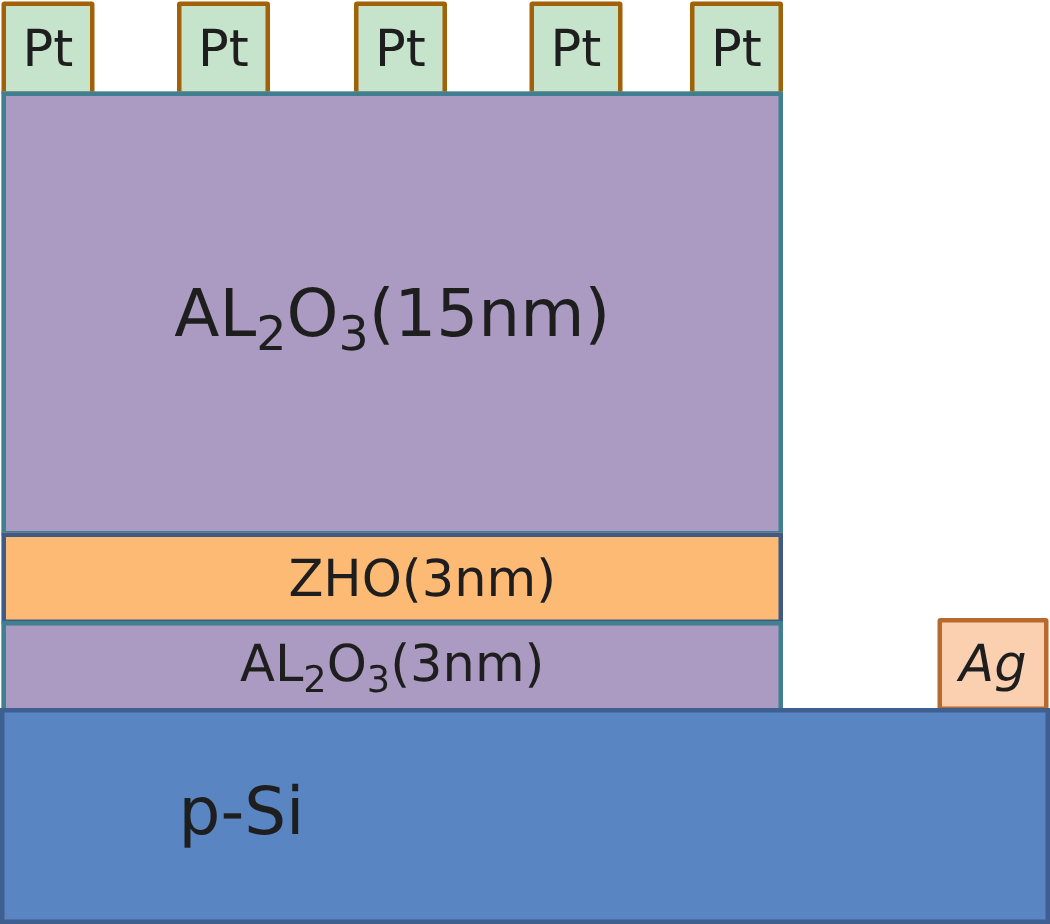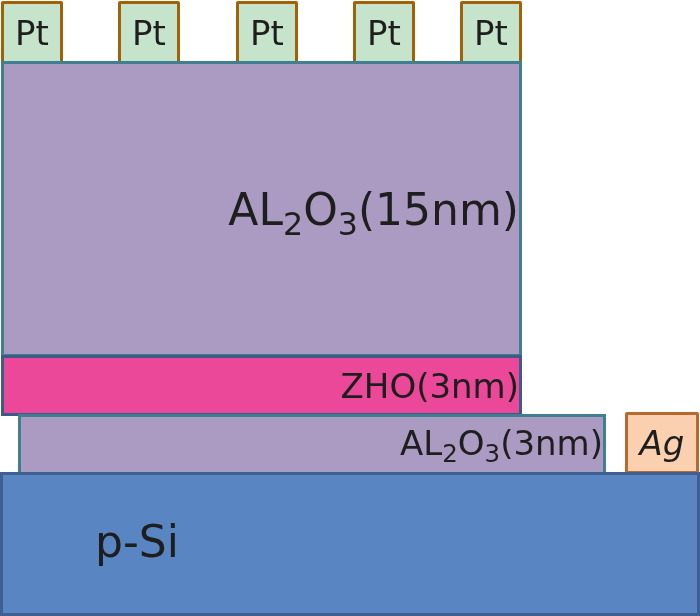--- a/index.html
+++ b/index.html
@@ -2,23 +2,23 @@
 <html><head>
   <meta charset="utf-8">
   <style>
     html, body { margin: 0; padding: 0; background: #ffffff; }
     body { width: 700px; height: 616px; position: relative; overflow: hidden;
            font-family: "DejaVu Sans", "Liberation Sans", sans-serif; color: #1e1e1e; }
     .abs { position: absolute; box-sizing: border-box; }
     .pad-pt { background: #c6e3cb; border: 3px solid #a16207; border-radius: 2px;
               display: flex; align-items: center; justify-content: center;
               font-size: 34px; }
-    .layer { display: flex; align-items: center; justify-content: flex-end; }
+    .layer { display: flex; align-items: center; justify-content: center; }
     .al-top { background: #ab9ac1; border: 3px solid #3f7f8f; font-size: 44px; }
-    .zho { background: #ec4899; border: 3px solid #3e5a87; font-size: 34px; padding-left: 40px; }
+    .zho { background: #fdba74; border: 3px solid #3e5a87; font-size: 34px; padding-left: 40px; }
     .al-bot { background: #ab9ac1; border: 3px solid #3f7f8f; font-size: 34px; }
     .psi { background: #5986c2; border: 3px solid #3e5f8f; font-size: 44px;
            display: flex; align-items: center; }
     .ag { background: #fad0b1; border: 3px solid #b8692e; border-radius: 2px;
           display: flex; align-items: center; justify-content: center; font-size: 34px; }
     .lbl { white-space: nowrap; }
     sub { font-size: 0.72em; vertical-align: -0.3em; line-height: 0; }
   </style>
 </head>
 <body>
@@ -40,23 +40,23 @@
 </div>
 
 <div class="abs layer al-top" style="left:1px; top:61px; width:521px; height:296px;">
   <span class="lbl"><span>AL</span><sub>2</sub><span>O</span><sub>3</sub><span>(15nm)</span></span>
 </div>
 
 <div class="abs layer zho" style="left:1px; top:355px; width:521px; height:61px;">
   <span class="lbl">ZHO(3nm)</span>
 </div>
 
-<div class="abs layer al-bot" style="left:1px; top:414px; width:588px; height:61px;margin-left:17px;">
+<div class="abs layer al-bot" style="left:1px; top:414px; width:521px; height:61px;">
   <span class="lbl" style="margin-top:-4px;"><span>AL</span><sub>2</sub><span>O</span><sub>3</sub><span>(3nm)</span></span>
 </div>
 
 <div class="abs ag" style="left:625px; top:412px; width:74px; height:62px;font-style:italic;">
   <span class="lbl">Ag</span>
 </div>
 
 <div class="abs psi" style="left:0px; top:472px; width:700px; height:144px;">
-  <span class="lbl" style="margin-left:92px; margin-top:-6px;">p-Si</span>
+  <span class="lbl" style="margin-left:116px; margin-top:-6px;">p-Si</span>
 </div>
 
 </body></html>

